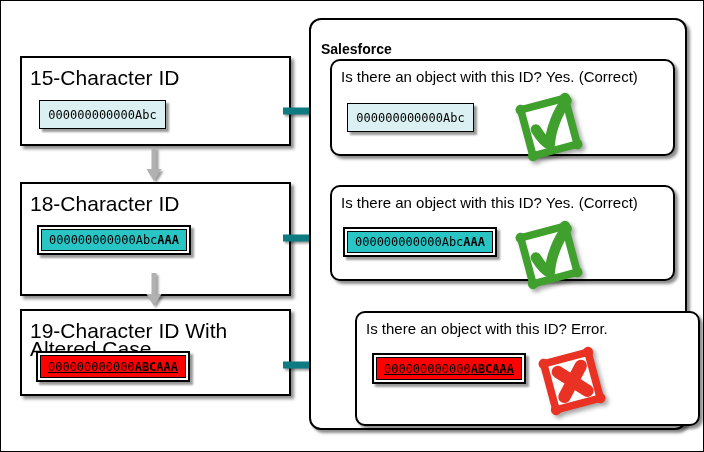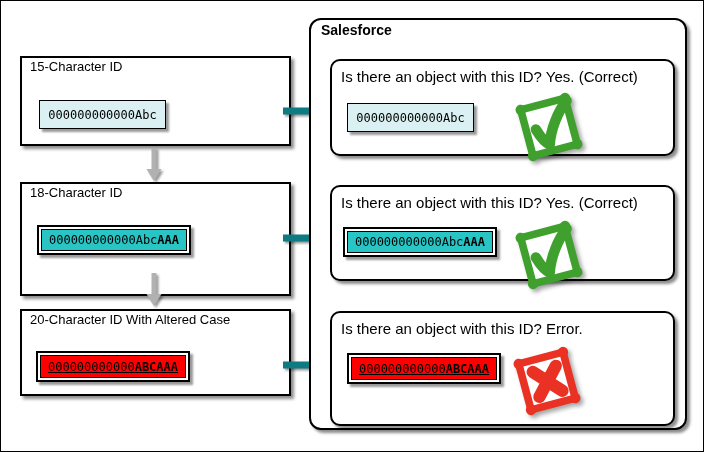--- a/index.html
+++ b/index.html
@@ -7,28 +7,28 @@
     position:relative;width:704px;height:452px;box-sizing:border-box;
     border:1px solid #000;background:#fff;overflow:hidden;
     font-family:"Liberation Sans",sans-serif;color:#000;
   }
   
   .lbox{
     position:absolute;left:19px;width:271px;box-sizing:border-box;
     border:2px solid #000;background:#fff;
     box-shadow:3px 3px 3px rgba(0,0,0,0.45);
   }
-  .lbox .box-title{position:absolute;left:8px;top:0;font-size:13px;line-height:18px;}
+  .lbox .box-title{position:absolute;left:8px;top:11px;font-size:21px;line-height:18px;}
   
   .panel{
     position:absolute;left:308px;top:17px;width:378px;height:412px;box-sizing:border-box;
     border:2px solid #000;border-radius:12px;background:#fff;
     box-shadow:3px 3px 3px rgba(0,0,0,0.45);
   }
-  .panel-title{position:absolute;left:10px;top:2px;font-size:14px;font-weight:bold;}
+  .panel-title{position:absolute;left:10px;top:21px;font-size:14px;font-weight:bold;}
   .rbox{
     position:absolute;left:19px;width:345px;box-sizing:border-box;
     border:2px solid #000;border-radius:10px;background:#fff;
     box-shadow:3px 3px 3px rgba(0,0,0,0.45);
   }
   .rbox .question{position:absolute;left:9px;top:7px;font-size:15px;line-height:18px;white-space:nowrap;}
   
   .codebox{
     position:absolute;box-sizing:border-box;
     font-family:"DejaVu Sans Mono",monospace;font-size:12px;
@@ -70,21 +70,21 @@
     <div class="box-title">18-Character ID</div>
     <div class="codeframe" style="left:15px;top:41px;width:154px;height:30px;">
       <div class="codeinner fill-teal">
         <span>000000000000Abc</span>
           <b>AAA</b>
       </div>
     </div>
   </div>
 
   <div class="lbox" style="top:308px;height:87px;">
-    <div class="box-title">20-Character ID With Altered Case</div>
+    <div class="box-title">19-Character ID With Altered Case</div>
     <div class="codeframe" style="left:14px;top:40px;width:154px;height:31px;">
       <div class="codeinner fill-red">
         <span>000000000000</span>
           <b>ABCAAA</b>
       </div>
     </div>
   </div>
 
   <svg class="arrow" style="left:145px;top:147px;" width="16" height="34" viewBox="0 0 16 34">
     <polygon points="5.5,0 10.5,0 10.5,21 15.5,21 8,33 0.5,21 5.5,21" fill="#b1b1b1"></polygon>
@@ -137,21 +137,21 @@
           <rect x="21" y="17" width="48" height="50" rx="3" fill="#fff" stroke="#3fa02d" stroke-width="8"></rect>
           <circle cx="21" cy="17" r="5.5" fill="#3fa02d"></circle>
             <circle cx="69" cy="17" r="5.5" fill="#3fa02d"></circle>
           <circle cx="21" cy="67" r="5.5" fill="#3fa02d"></circle>
             <circle cx="69" cy="67" r="5.5" fill="#3fa02d"></circle>
           <path d="M31 41 C34 51 37 57 41 60 C46 45 58 29 70 20" fill="none" stroke="#3fa02d" stroke-width="11" stroke-linecap="round" stroke-linejoin="round"></path>
         </g>
       </svg>
     </div>
 
-    <div class="rbox" style="top:291px;height:115px;">
+    <div class="rbox" style="top:291px;height:115px;margin-left:25px;">
       <div class="question">Is there an object with this ID? Error.</div>
       <div class="codeframe" style="left:15px;top:40px;width:154px;height:31px;">
         <div class="codeinner fill-red">
           <span>000000000000</span>
             <b>ABCAAA</b>
         </div>
       </div>
       <svg class="mark" style="left:170px;top:28px;" width="90" height="80" viewBox="0 0 90 84">
         <g transform="rotate(-15 45 42)">
           <rect x="21" y="17" width="48" height="50" rx="3" fill="#fff" stroke="#e93223" stroke-width="8"></rect>

